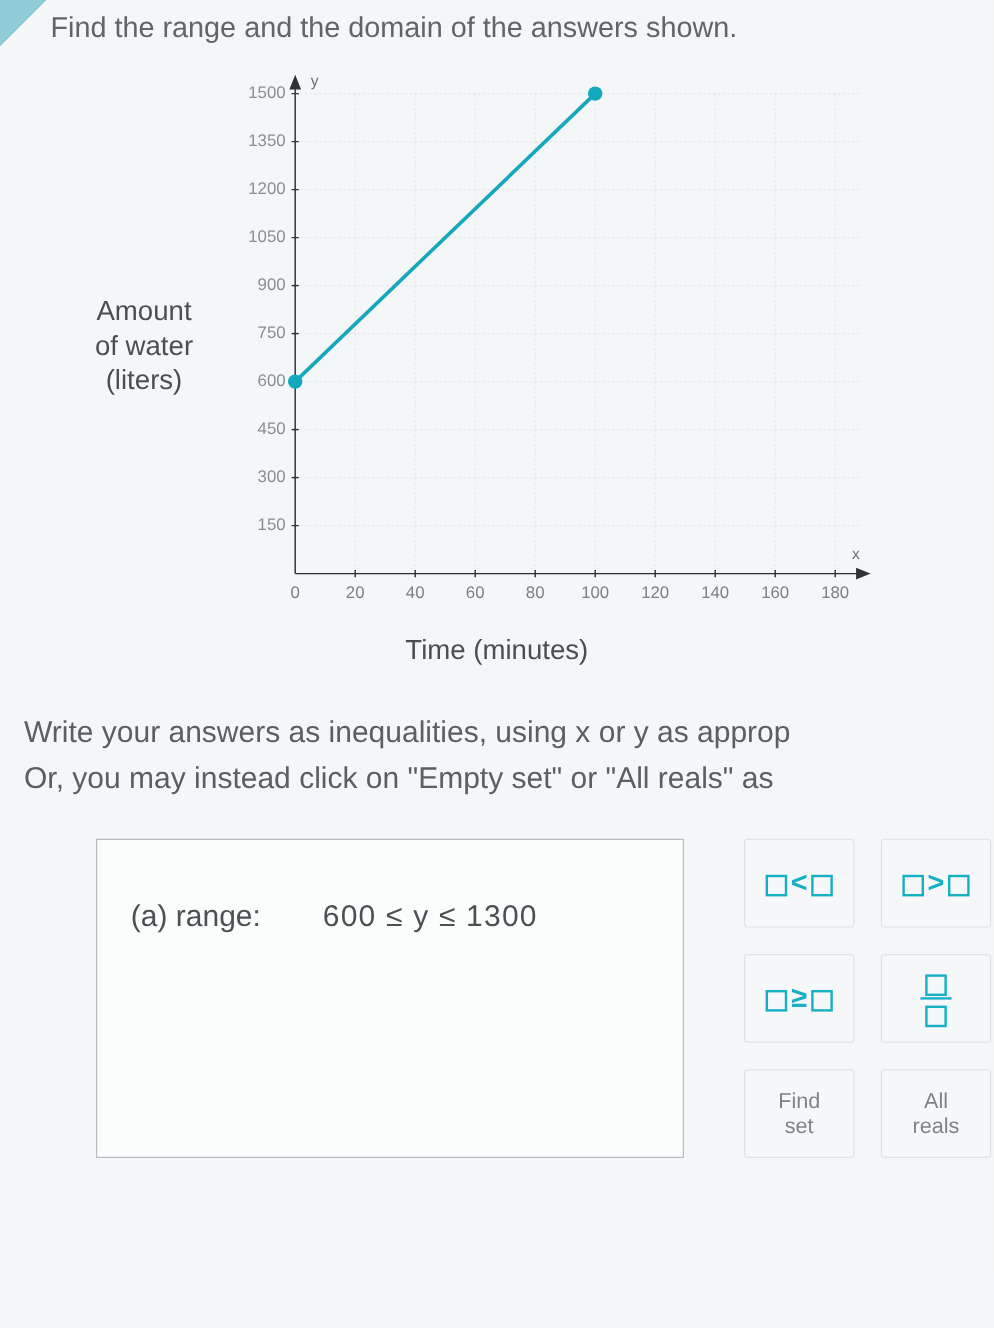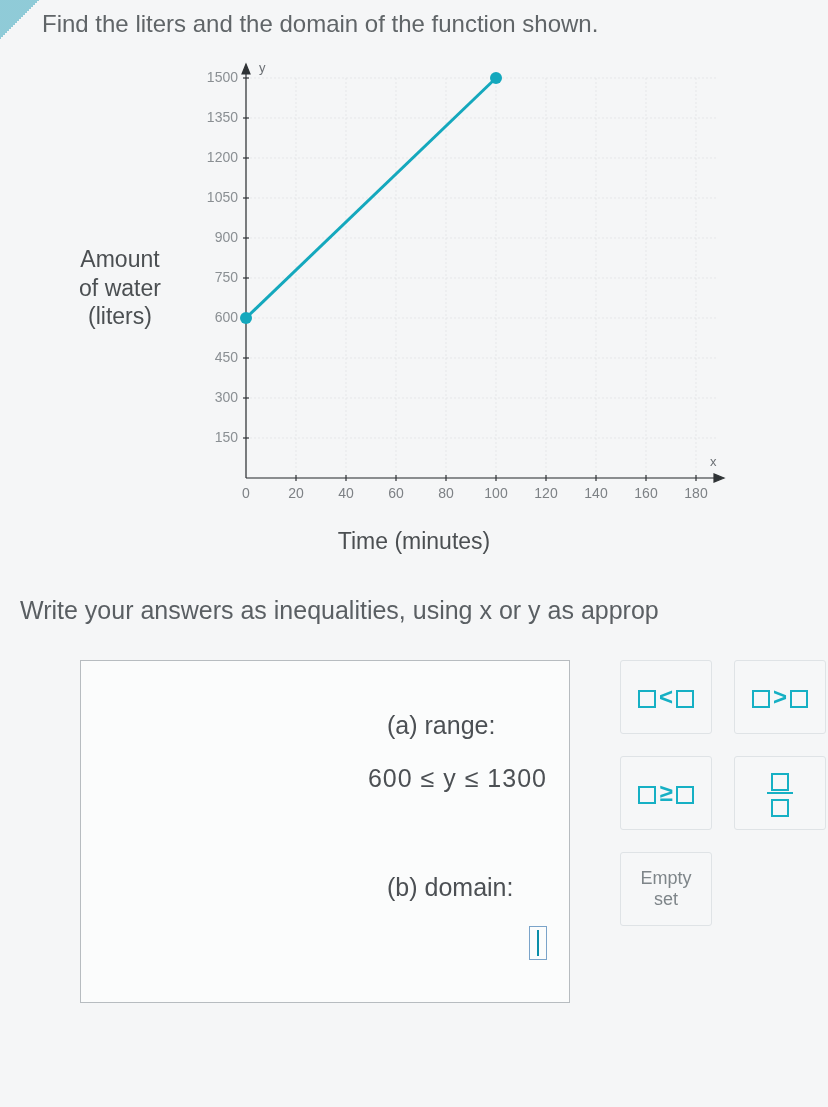--- a/index.html
+++ b/index.html
@@ -68,26 +68,24 @@
     gap: 50px;
   }
   .answer-box {
     border: 1px solid #b7bcc0;
     background: #fbfcfc;
     width: 490px;
     padding: 50px 22px 36px 28px;
   }
   .answer-line {
     display: flex;
-    align-items: flex-end;
-    gap: 24px;
+    align-items: center;
     font-size: 25px;
     color: #4c5054;
     margin-bottom: 80px;
-    flex-direction: column;
   }
   .answer-line:last-child { margin-bottom: 6px; }
   .answer-label { min-width: 160px; }
   .answer-value { letter-spacing: 1px; }
   .input-cursor {
     display: inline-block;
     width: 18px;
     height: 34px;
     border: 1px solid #7aa3c9;
     position: relative;
@@ -156,21 +154,21 @@
     background: linear-gradient(135deg, #2aa0b8 0%, #2aa0b8 45%, transparent 45%);
     opacity: 0.5;
   }
 </style>
 </head>
 <body>
 
 <div class="page">
   <div class="corner-tri"></div>
 
-  <div class="question-title">Find the liters and the domain of the function shown.</div>
+  <div class="question-title">Find the range and the domain of the answers shown.</div>
 
   <div class="chart-wrap">
     <div class="ylabel">
       <span style="white-space:pre-line;">Amount
 of water
 (liters)</span>
     </div>
     <div class="chart-area">
       <svg class="chart-svg" viewBox="0 0 540 460">
 
@@ -261,31 +259,28 @@
         <line x1="60" y1="260" x2="310" y2="20" stroke="#14a8bd" stroke-width="3"></line>
         <circle cx="60" cy="260" r="6" fill="#14a8bd"></circle>
         <circle cx="310" cy="20" r="6" fill="#14a8bd"></circle>
       </svg>
     </div>
   </div>
   <div class="xlabel">Time (minutes)</div>
 
   <div class="instructions">
     <div>Write your answers as inequalities, using x or y as approp</div>
+    <div>Or, you may instead click on "Empty set" or "All reals" as</div>
   </div>
 
   <div class="answer-row">
     <div class="answer-box">
       <div class="answer-line">
         <span class="answer-label">(a) range:</span>
         <span class="answer-value">600 ≤ y ≤ 1300</span>
-      </div>
-      <div class="answer-line">
-        <span class="answer-label">(b) domain:</span>
-        <span class="input-cursor"></span>
       </div>
     </div>
 
     <div class="palette">
       <div class="pal-btn">
         <span class="sq"></span>
         <span style="color:#16b0c4;font-weight:600;">&lt;</span>
         <span class="sq"></span>
       </div>
       <div class="pal-btn">
@@ -299,18 +294,22 @@
         <span class="sq"></span>
       </div>
       <div class="pal-btn">
         <span class="frac">
           <span class="sq"></span>
           <span class="bar"></span>
           <span class="sq"></span>
         </span>
       </div>
       <div class="pal-btn pal-text-btn">
-        <span style="white-space:pre-line;">Empty
+        <span style="white-space:pre-line;">Find
 set</span>
+      </div>
+      <div class="pal-btn pal-text-btn">
+        <span style="white-space:pre-line;">All
+reals</span>
       </div>
     </div>
   </div>
 </div>
 
 </body></html>

